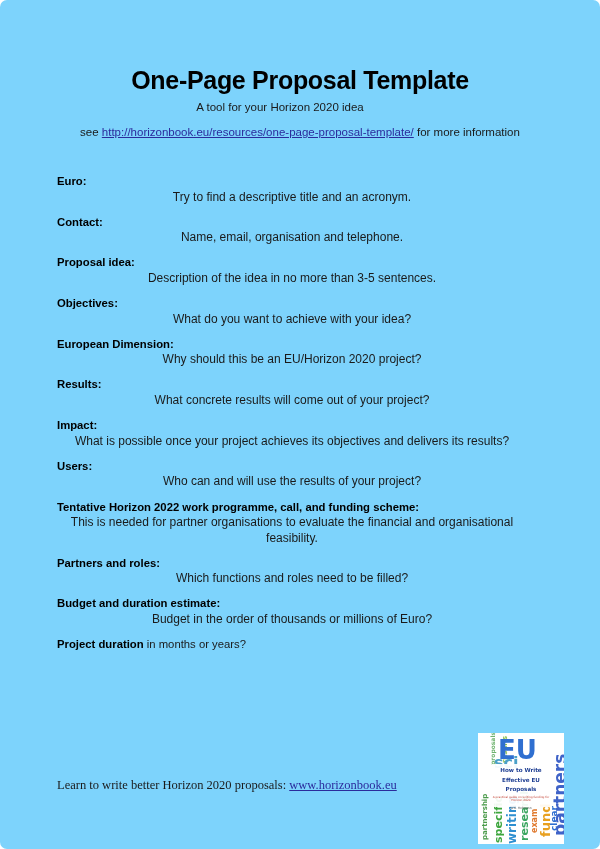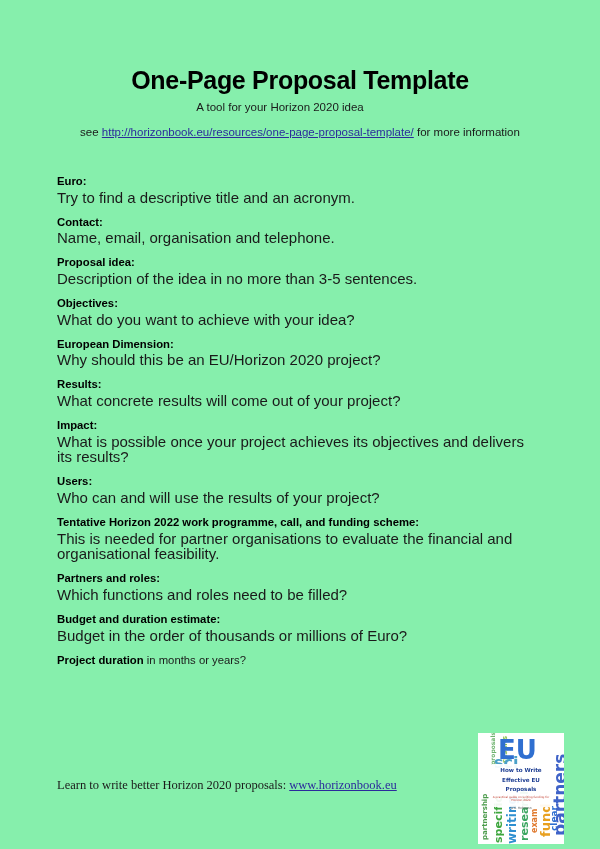--- a/index.html
+++ b/index.html
@@ -11,21 +11,22 @@
     width: 600px;
     height: 849px;
     position: relative;
     overflow: hidden;
     font-family: "Liberation Sans", sans-serif;
     color: #000000;
   }
   .page {
     position: absolute;
     inset: 0;
-    background: #86efac;
+    background: #7dd3fc;
+    border-radius: 7px;
   }
 
   
   .doc-title {
     position: absolute;
     left: 0;
     top: 66px;
     width: 600px;
     text-align: center;
     font-size: 25px;
@@ -68,24 +69,25 @@
   .section {
     margin-bottom: 9.5px;
   }
   .section .heading {
     font-size: 11.3px;
     font-weight: bold;
     line-height: 15.6px;
     color: #000;
   }
   .section .desc {
-    font-size: 15px;
+    font-size: 12px;
     font-weight: normal;
     line-height: 15.6px;
     color: #1a1a1a;
+    text-align: center;
   }
   .section.inline .line {
     font-size: 11.3px;
     line-height: 15.6px;
     color: #1a1a1a;
   }
   .section.inline .line b {
     font-weight: bold;
     color: #000;
   }

